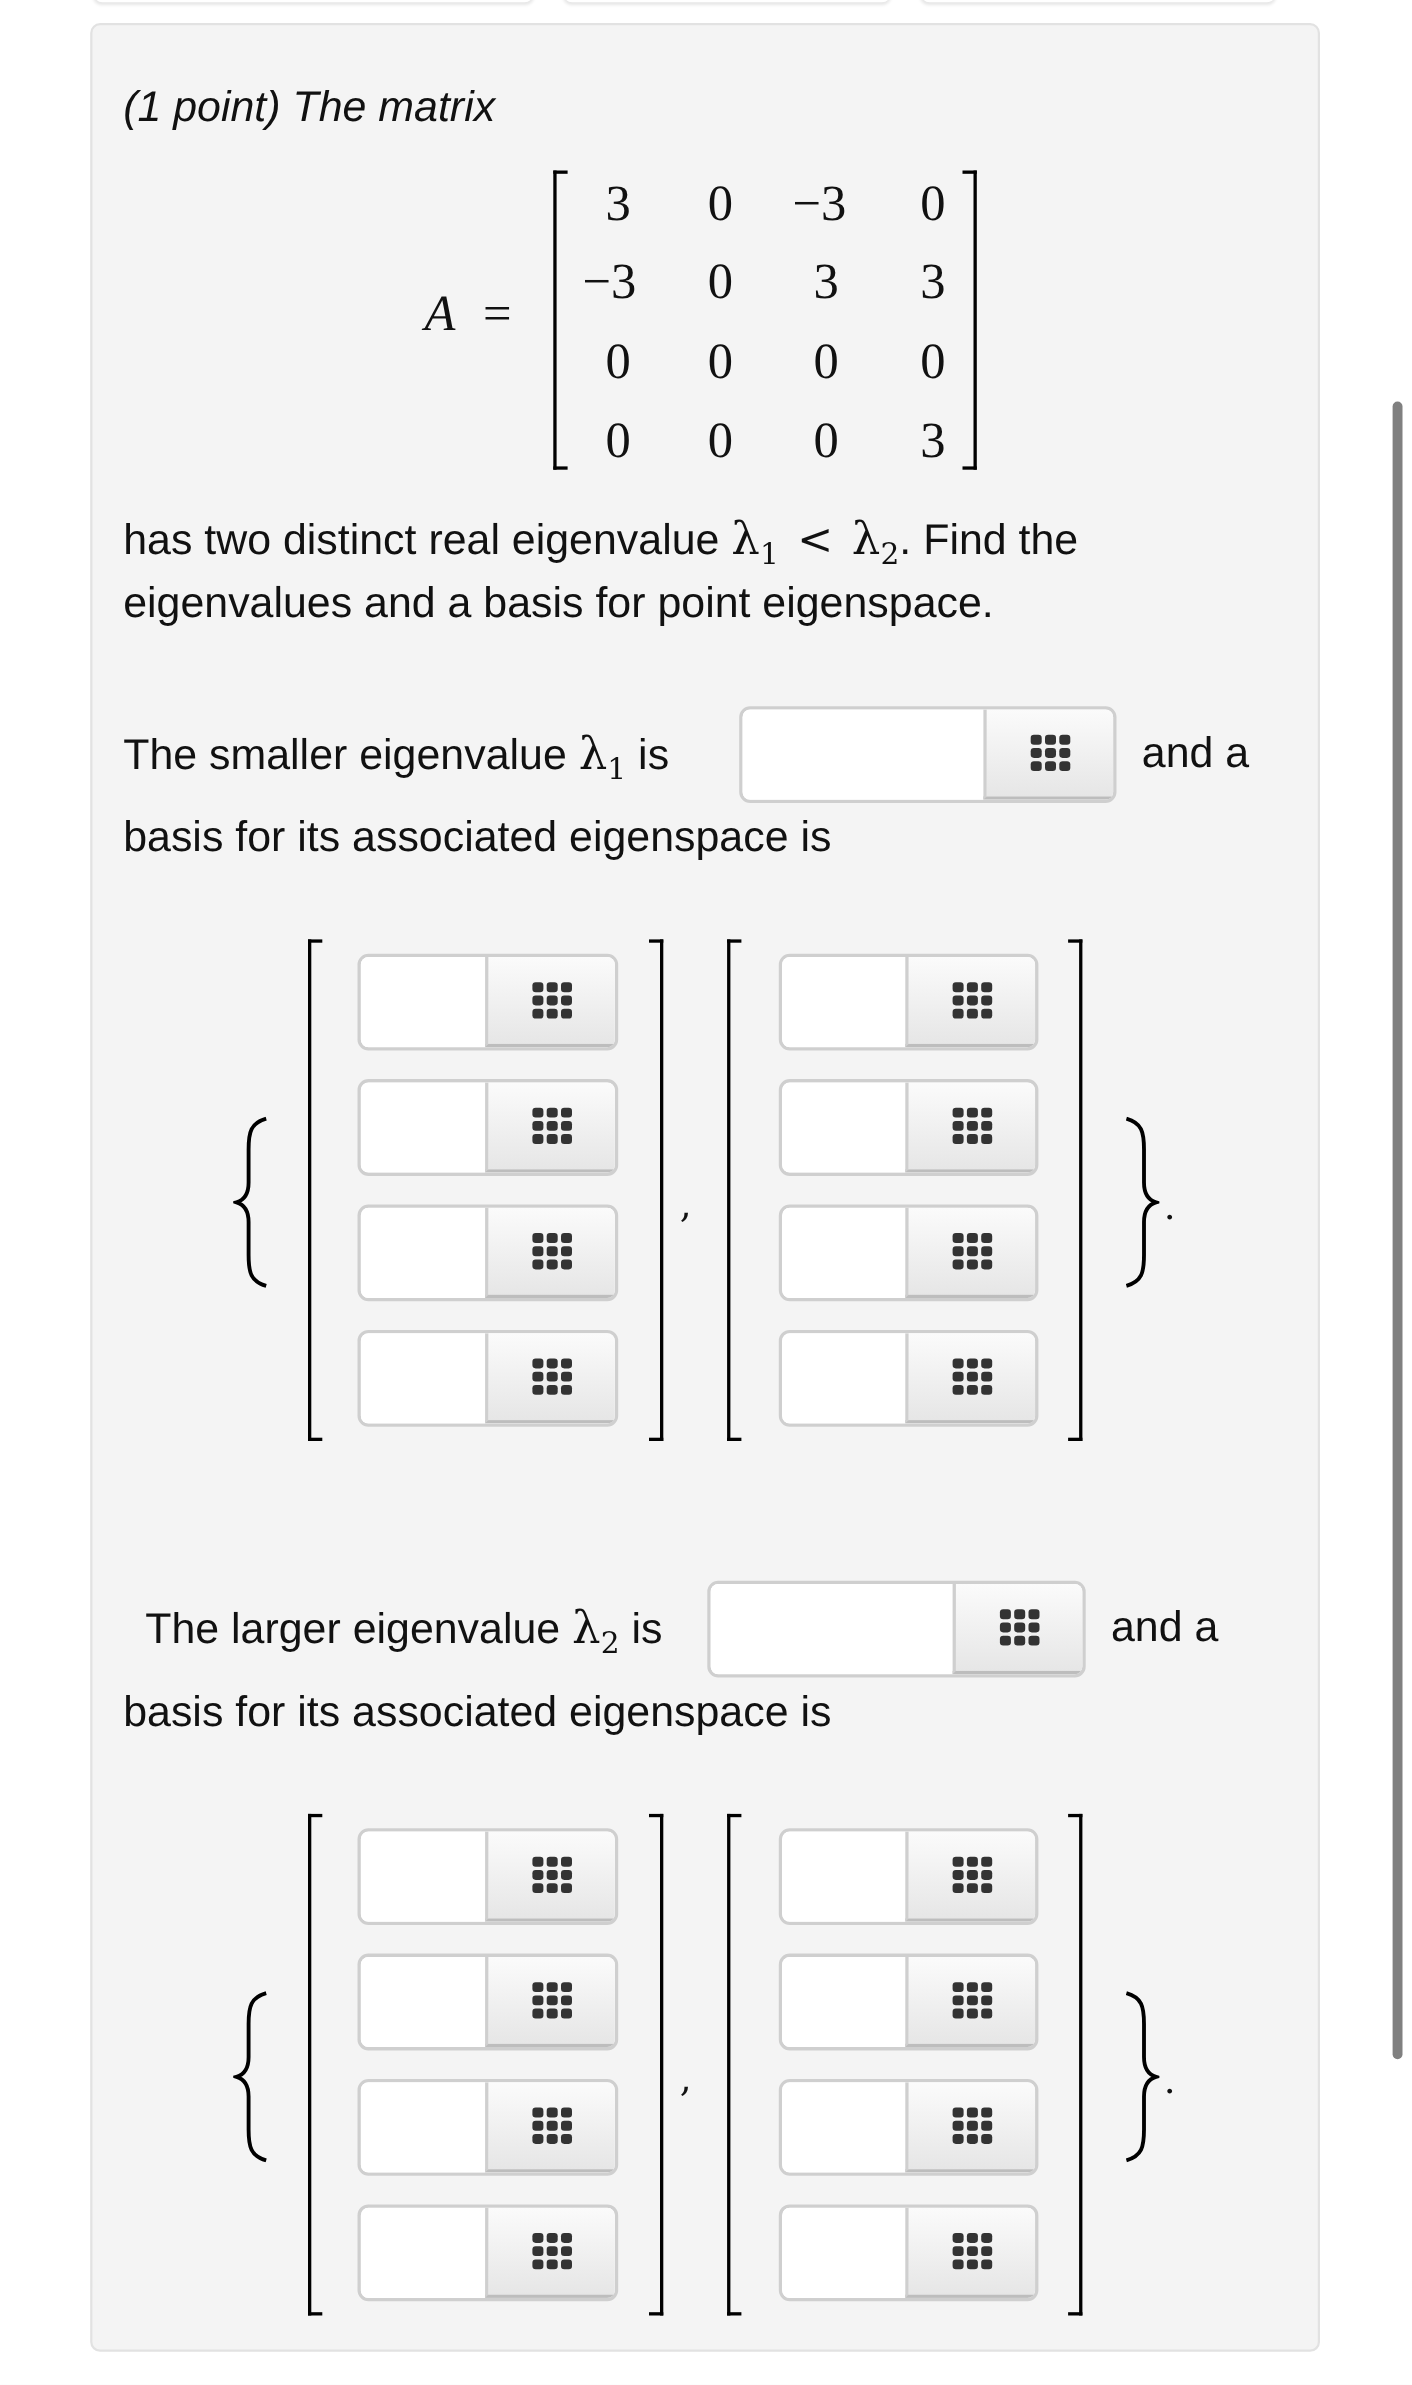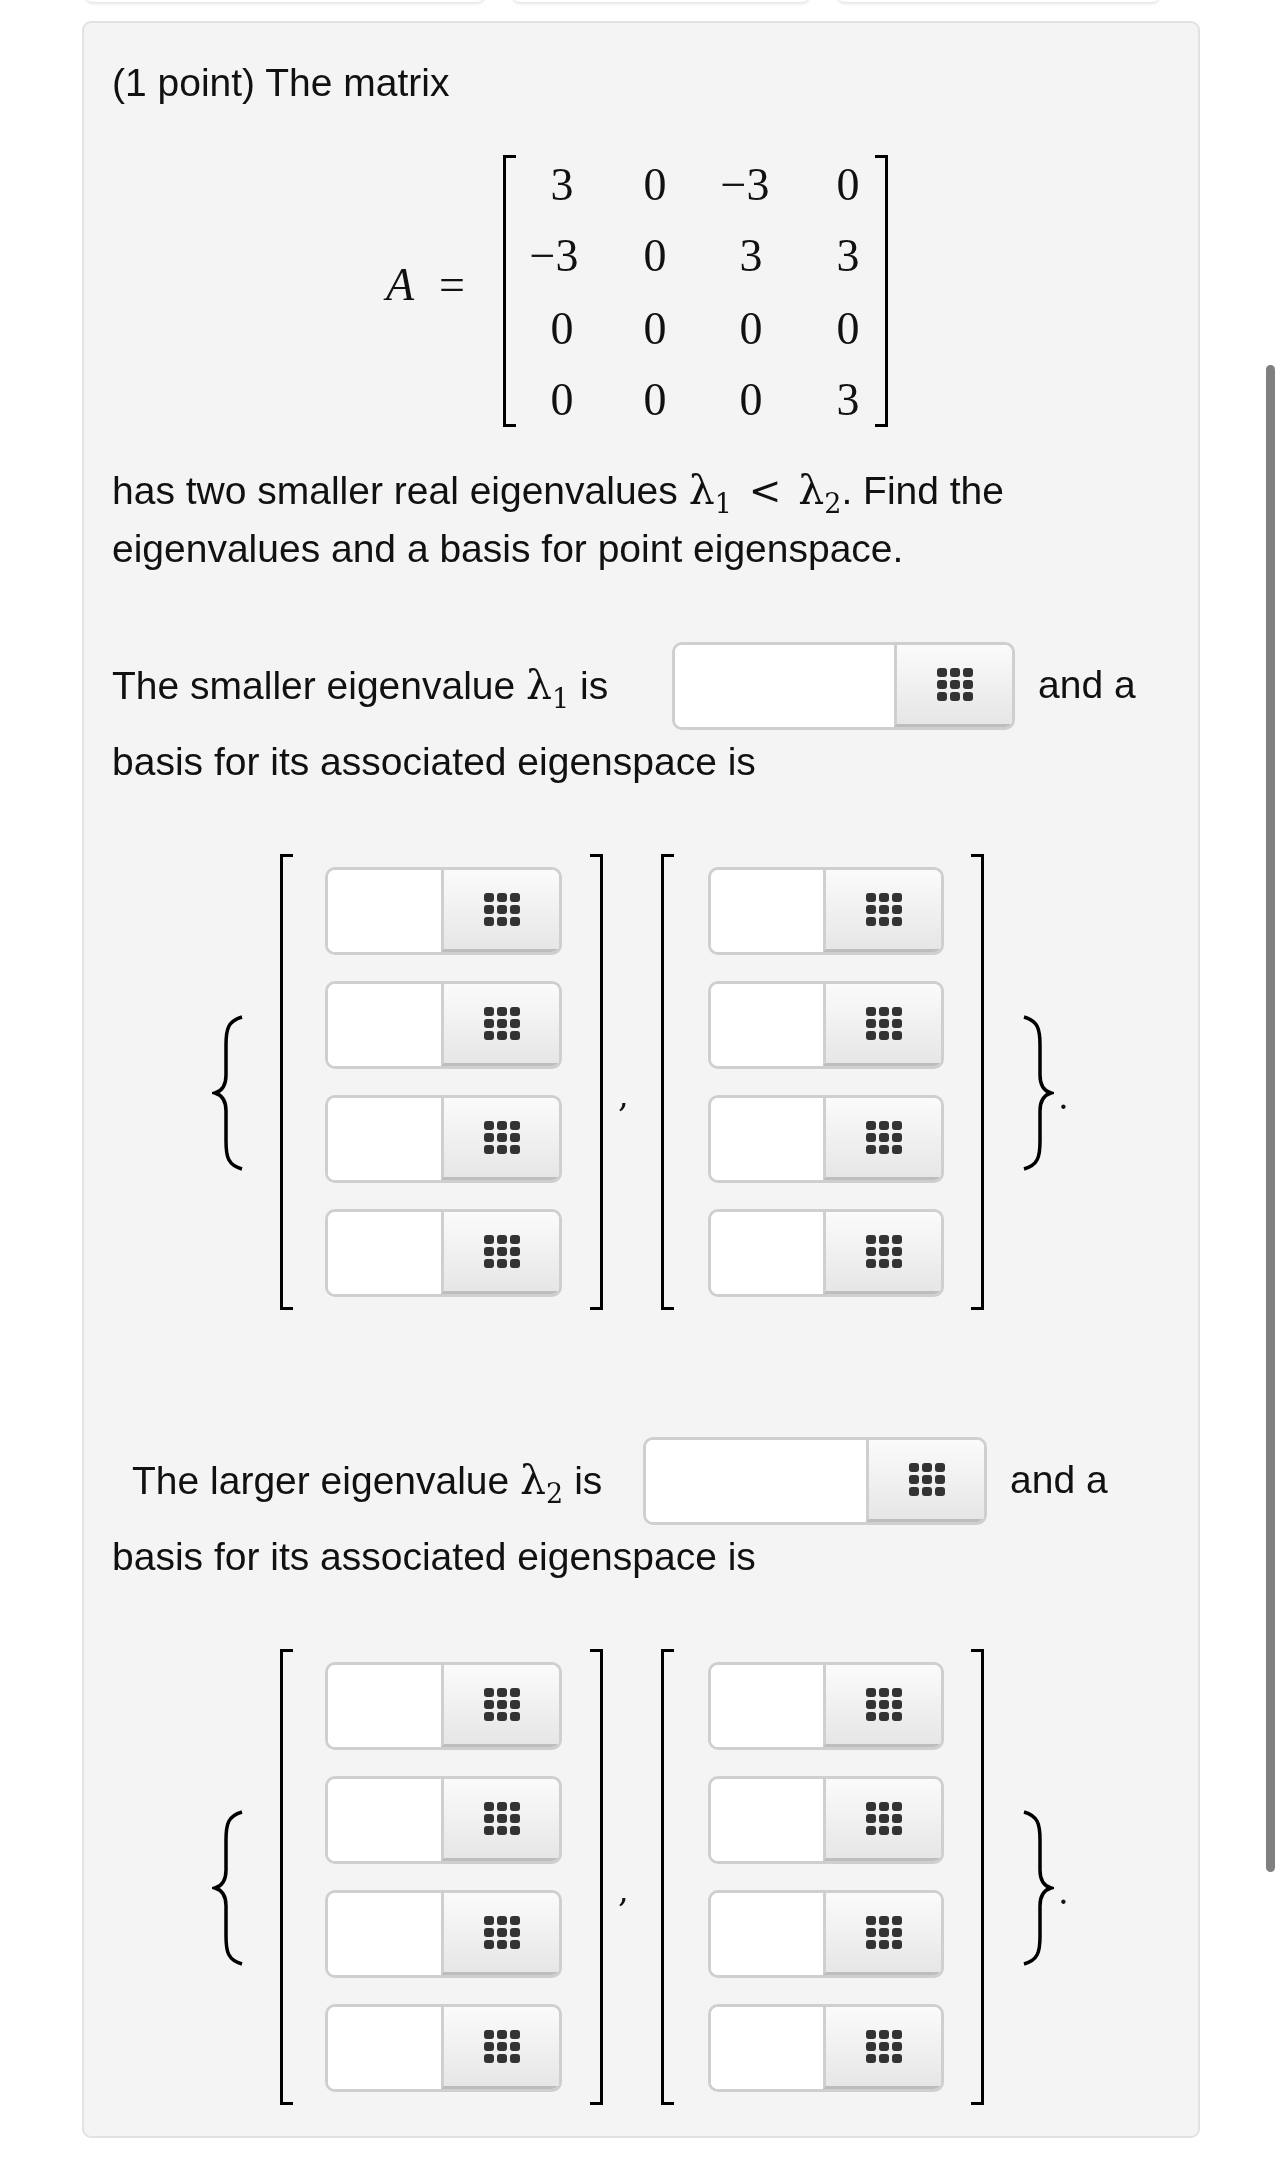--- a/index.html
+++ b/index.html
@@ -34,21 +34,21 @@
 </style>
 </head>
 <body>
 
 <div class="topbtn" style="left:85px;width:400px;"></div>
 <div class="topbtn" style="left:512px;width:298px;"></div>
 <div class="topbtn" style="left:837px;width:323px;"></div>
 
 <div class="card"></div>
 
-<div class="txt" style="left:112px;top:63px;">(1 point) The matrix</div>
+<div class="txt" style="left:112px;top:78px;font-style:italic;">(1 point) The matrix</div>
 
 <div>
   <div class="mtx-num math" style="left:400px;top:285px;font-style:italic;">A</div>
   <div class="mtx-num math" style="left:452px;top:285px;">=</div>
   <div class="bracket bl" style="left:503px;top:155px;height:272px;"></div>
   <div class="bracket br" style="left:875px;top:155px;height:272px;"></div>
 
   <div class="mtx-num" style="left:562px;top:185px;">3</div>
   <div class="mtx-num" style="left:655px;top:185px;">0</div>
   <div class="mtx-num" style="left:745px;top:185px;">−3</div>
@@ -64,21 +64,21 @@
   <div class="mtx-num" style="left:751px;top:329px;">0</div>
   <div class="mtx-num" style="left:848px;top:329px;">0</div>
 
   <div class="mtx-num" style="left:562px;top:400px;">0</div>
   <div class="mtx-num" style="left:655px;top:400px;">0</div>
   <div class="mtx-num" style="left:751px;top:400px;">0</div>
   <div class="mtx-num" style="left:848px;top:400px;">3</div>
 </div>
 
 <div class="txt" style="left:112px;top:470px;">
-  <span>has two smaller real eigenvalues</span>
+  <span>has two distinct real eigenvalue</span>
   <span class="lam">λ</span><span class="sub">1</span>
   <span class="math" style="margin:0 6px;">&lt;</span>
   <span class="lam">λ</span><span class="sub">2</span><span>. Find the</span>
 </div>
 <div class="txt" style="left:112px;top:529px;">eigenvalues and a basis for point eigenspace.</div>
 
 <div>
   <div class="txt" style="left:112px;top:665px;">
     <span>The smaller eigenvalue</span>
     <span class="lam">λ</span><span class="sub">1</span>

